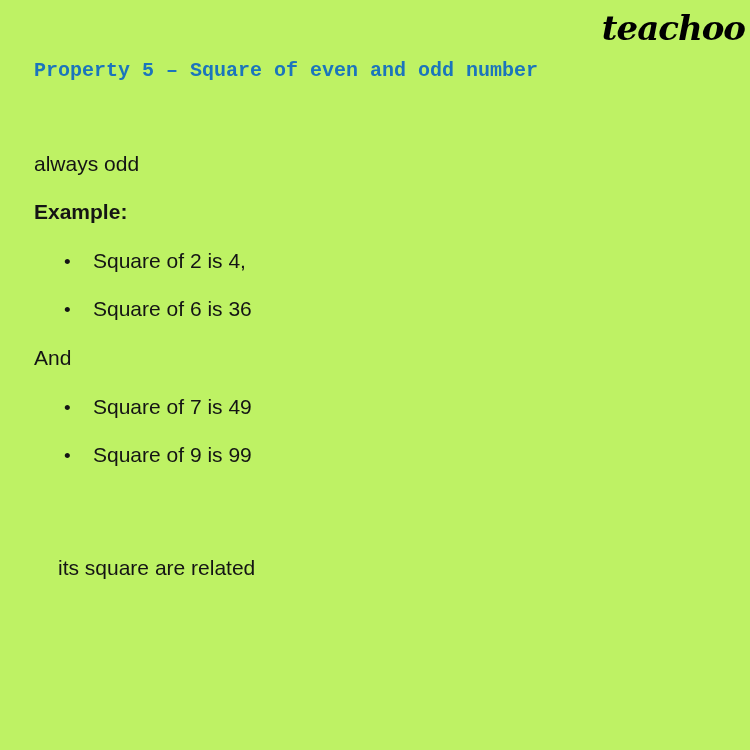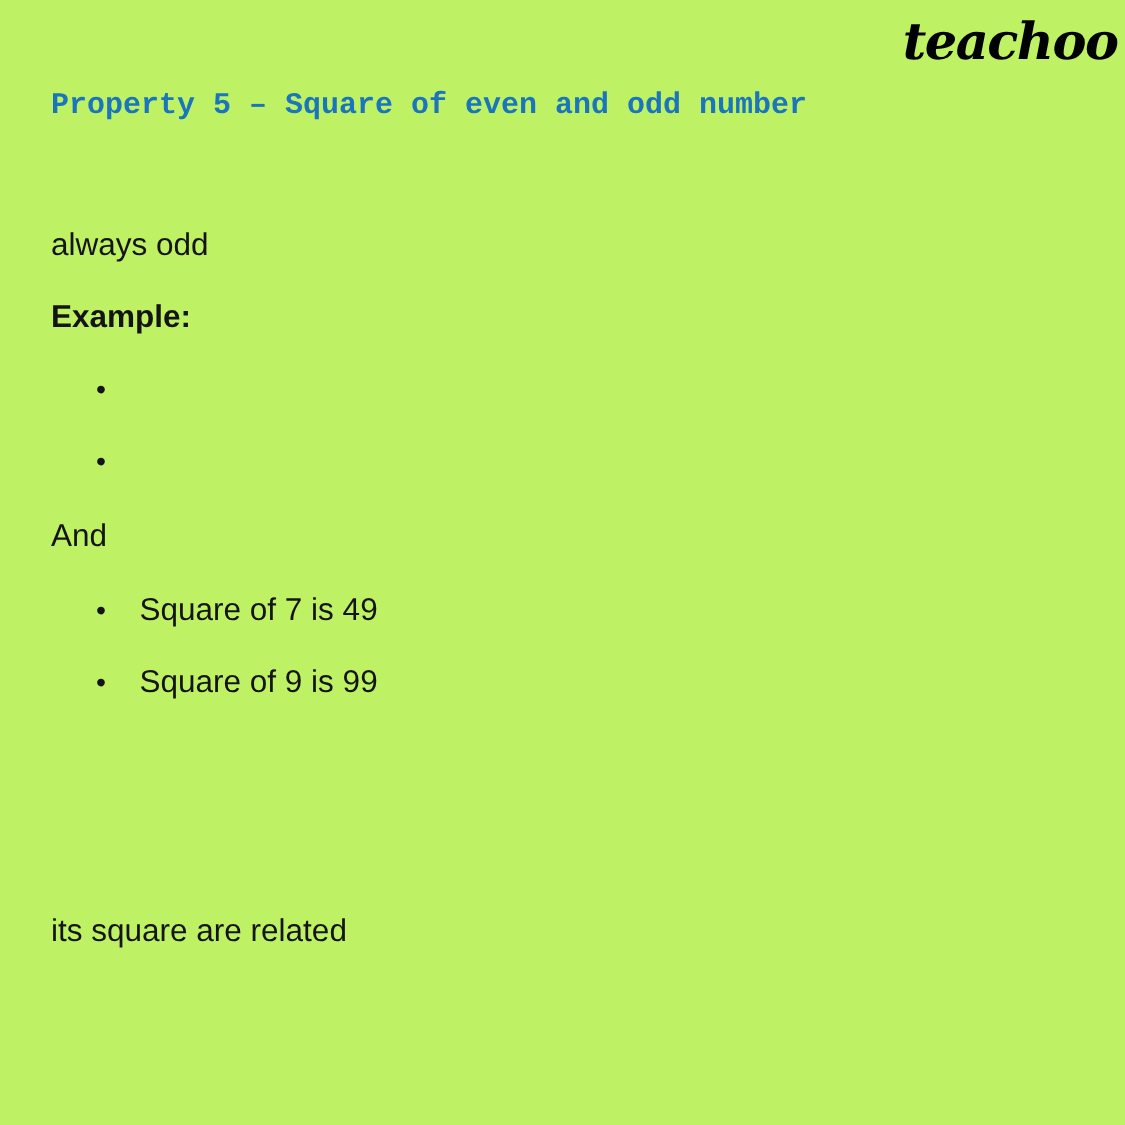--- a/index.html
+++ b/index.html
@@ -93,31 +93,33 @@
   <div class="logo">teachoo</div>
 
   <div class="heading">Property 5 – Square of even and odd number</div>
 
   <div class="line" style="top:151px;">always odd</div>
 
   <div class="line bold" style="top:199px;">Example:</div>
 
   <div class="bullet-row" style="top:248px;">
     <span class="bullet-dot">•</span>
+    <span>Square of 2 is 4,</span>
   </div>
   <div class="bullet-row" style="top:296px;">
     <span class="bullet-dot">•</span>
+    <span>Square of 6 is 36</span>
   </div>
 
   <div class="line" style="top:345px;">And</div>
 
   <div class="bullet-row" style="top:394px;">
     <span class="bullet-dot">•</span>
     <span>Square of 7 is 49</span>
   </div>
   <div class="bullet-row" style="top:442px;">
     <span class="bullet-dot">•</span>
     <span>Square of 9 is 99</span>
   </div>
 
-  <div class="line" style="top:608px;">its square are related</div>
+  <div class="line" style="top:555px;margin-left:24px;">its square are related</div>
 
 </div>
 
 </body></html>

